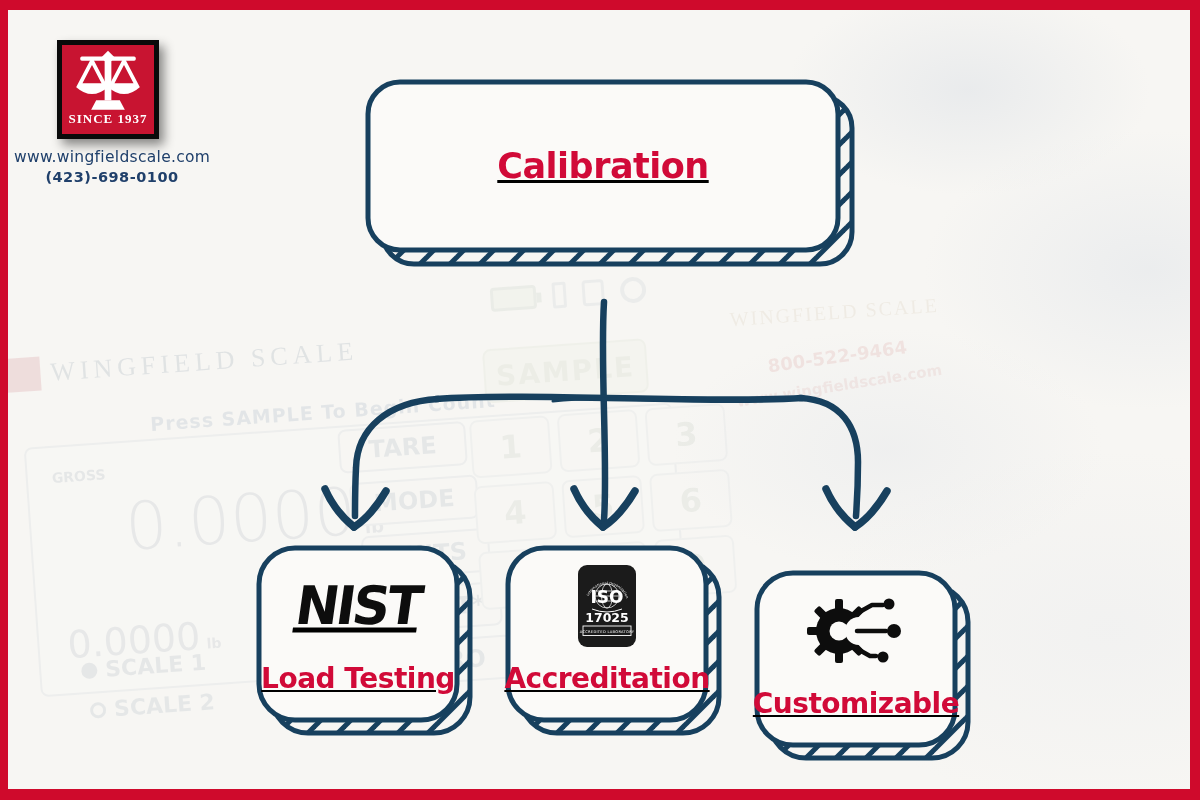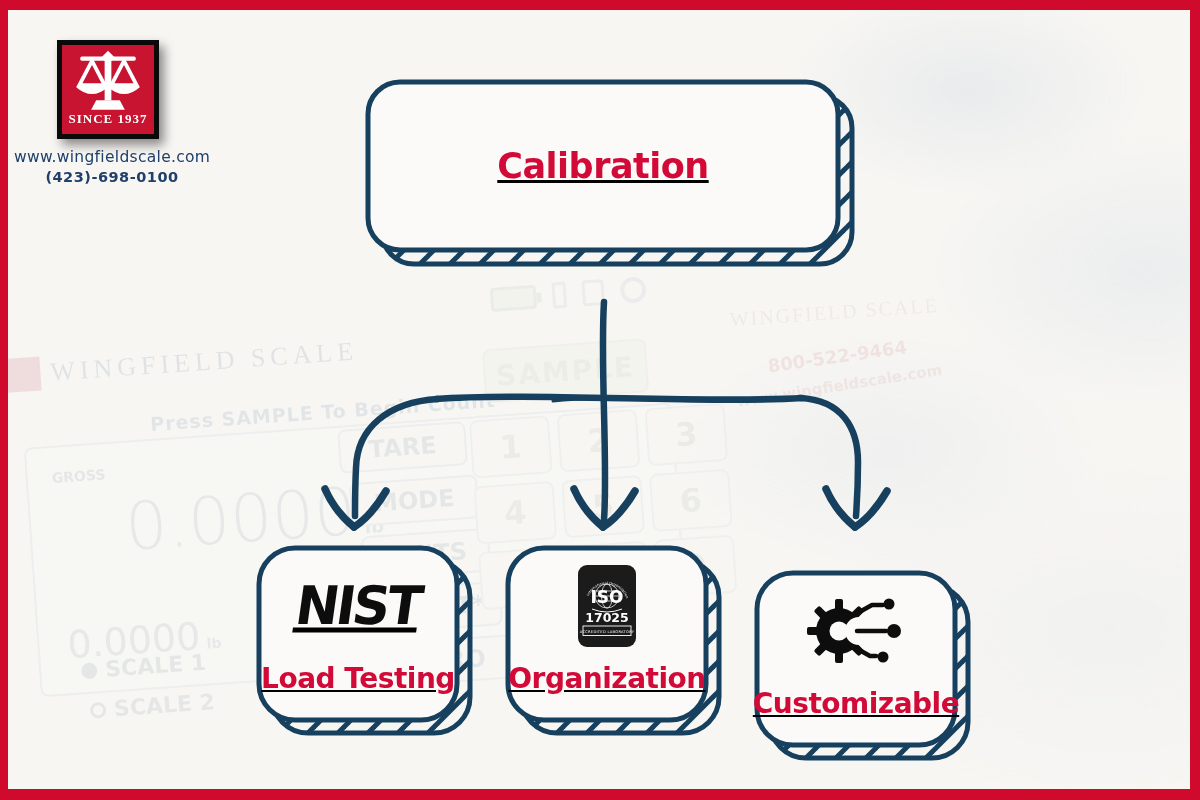--- a/index.html
+++ b/index.html
@@ -232,21 +232,21 @@
             <line x1="17" y1="31" x2="41" y2="31"></line>
             <line x1="17.5" y1="36" x2="40.5" y2="36"></line>
           </g>
           <text x="29" y="37.5" text-anchor="middle" font-size="17" font-weight="bold" fill="#ffffff" font-family="DejaVu Sans, sans-serif">ISO</text>
           <path d="M 14 44 Q 29 50 44 44" stroke="#ffffff" stroke-width="1" fill="none"></path>
           <text x="29" y="57" text-anchor="middle" font-size="12.5" font-weight="bold" fill="#ffffff" font-family="DejaVu Sans, sans-serif">17025</text>
           <rect x="5" y="61" width="48" height="9.5" fill="none" stroke="#ffffff" stroke-width="0.9"></rect>
           <text x="29" y="67.5" text-anchor="middle" font-size="3.6" fill="#ffffff" letter-spacing="0.3">ACCREDITED LABORATORY</text>
         </svg>
       </div>
-      <div class="leaf-label">Organization</div>
+      <div class="leaf-label">Accreditation</div>
     </div>
   </div>
 
   <div class="node leaf" style="left:746px;top:560px;width:220px;height:200px;">
     <svg class="box-svg" width="220" height="200" viewBox="0 0 220 200">
       <rect x="16" y="16" width="198" height="172" rx="36" fill="url(#hatch)" stroke="#17405e" stroke-width="5"></rect>
       <rect x="3" y="3" width="198" height="172" rx="36" fill="#fbfaf8" stroke="#17405e" stroke-width="5"></rect>
     </svg>
     <div class="content">
       <div class="icon-slot">

